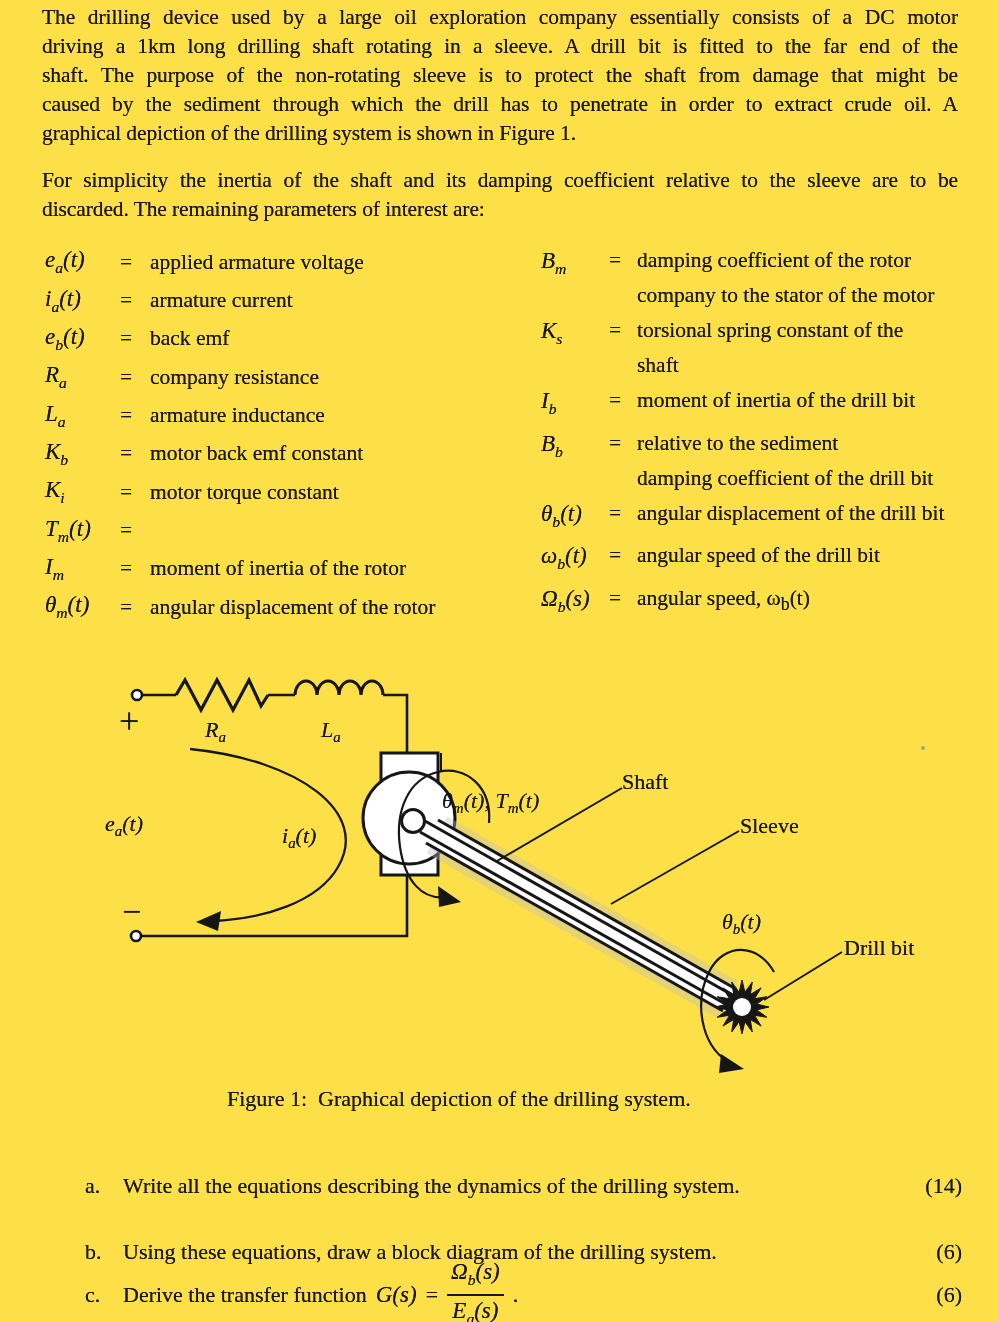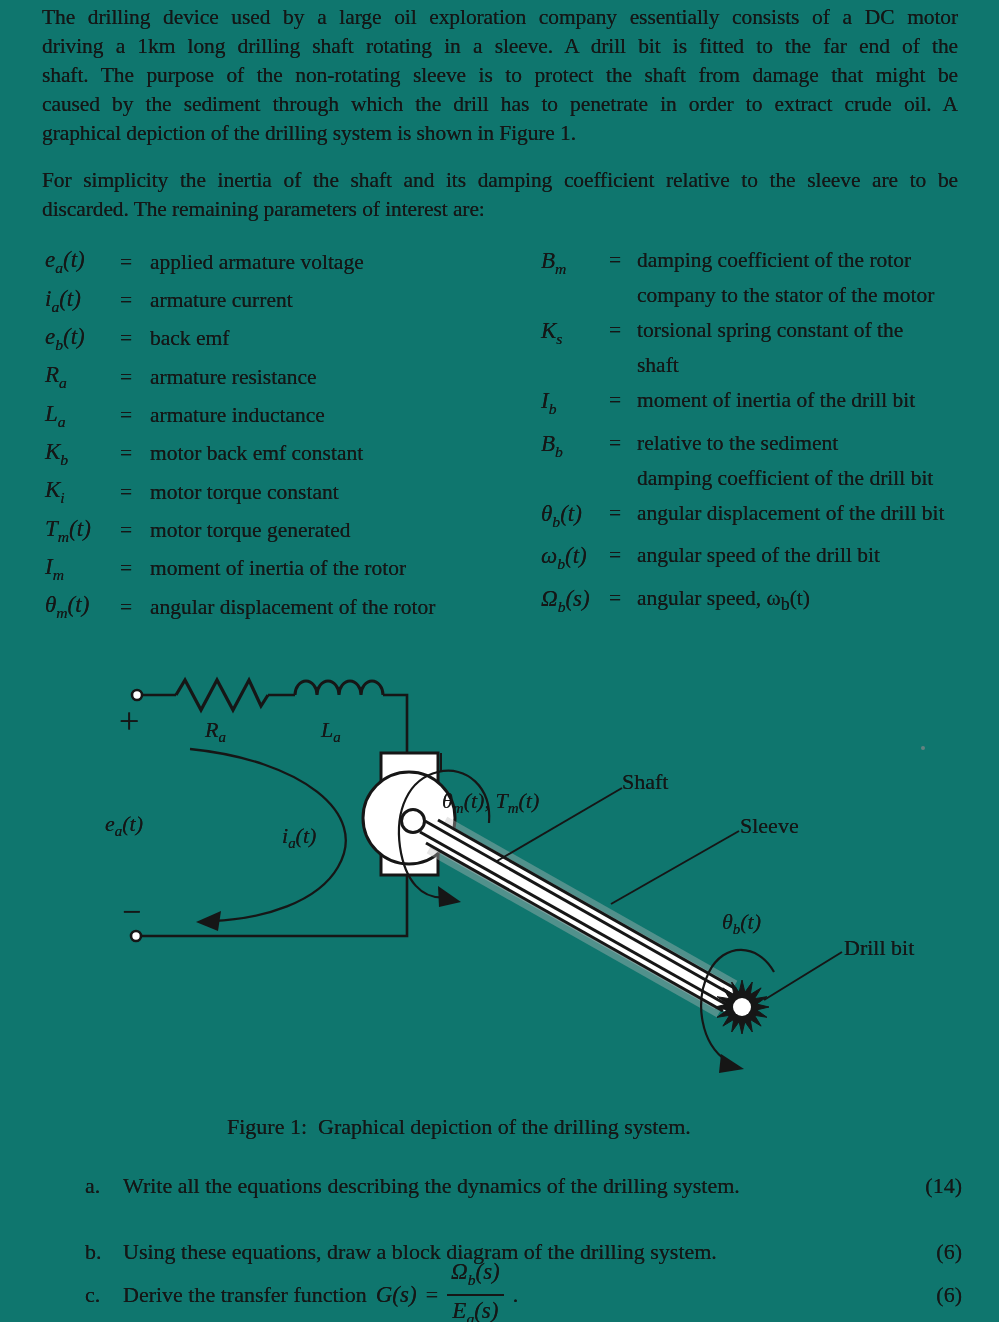--- a/index.html
+++ b/index.html
@@ -1,18 +1,18 @@
 <!DOCTYPE html>
 <html><head>
 <meta charset="utf-8">
 <style>
   html,body{margin:0;padding:0;background:#e8e8e8;}
   .sheet{
     position:relative; width:999px; height:1322px; margin:0 auto;
-    background:#0f766e; color:#161616; overflow:hidden;
+    background:#fde047; color:#161616; overflow:hidden;
     font-family:"Liberation Serif","DejaVu Serif",serif;
     text-shadow:0 0 0.5px rgba(10,10,10,0.75);
   }
   
   .para{position:absolute; left:42px; width:916px; font-size:21.5px;}
   .para .line{height:29px; line-height:29px; text-align:justify; text-align-last:justify; white-space:nowrap; letter-spacing:-0.1px;}
   .para .line:last-child{text-align-last:left;}
   #paragraph-1{top:3px;}
   #paragraph-2{top:166px;}
   
@@ -38,21 +38,21 @@
   #lbl-ra{left:205px; top:62px;}
   #lbl-la{left:321px; top:62px;}
   #lbl-rotm{left:442px; top:91px;margin-top:42px;}
   #lbl-ea{left:105px; top:156px;}
   #lbl-ia{left:282px; top:168px;}
   #lbl-shaft{left:622px; top:114px;}
   #lbl-sleeve{left:740px; top:158px;}
   #lbl-thb{left:722px; top:254px;}
   #lbl-drill{left:844px; top:280px;}
   
-  .caption{position:absolute; left:227px; top:1114px; font-size:22px; white-space:pre;}
+  .caption{position:absolute; left:227px; top:1086px; font-size:22px; white-space:pre;}
   
   #questions-ab{position:absolute; left:85px; right:37px; top:1171px; font-size:22px;}
   .q-row{display:grid; grid-template-columns:38px 1fr 64px; line-height:29px; align-items:center;}
   #questions-ab .q-row + .q-row{margin-top:37px;}
   .q-marks{text-align:right;}
   .qc{position:absolute; left:85px; right:37px; top:1258px; font-size:22px;}
   .qc-text{display:inline-flex; align-items:center; gap:9px; flex-wrap:nowrap;}
   .frac{display:inline-flex; flex-direction:column; text-align:center; vertical-align:middle; line-height:27px;}
   .frac .num{border-bottom:2px solid #161616; padding:0 4px 1px;}
   .frac .den{padding-top:1px;}
@@ -94,21 +94,21 @@
     <span class="p-sym sym">e<sub>b</sub>(t)</span>
     <span class="p-eq">=</span>
     <span class="p-desc">
           <div class="p-desc-line">back emf</div>
         </span>
   </div>
       <div class="param-row">
     <span class="p-sym sym">R<sub>a</sub></span>
     <span class="p-eq">=</span>
     <span class="p-desc">
-          <div class="p-desc-line">armature resistance</div>
+          <div class="p-desc-line">company resistance</div>
         </span>
   </div>
       <div class="param-row">
     <span class="p-sym sym">L<sub>a</sub></span>
     <span class="p-eq">=</span>
     <span class="p-desc">
           <div class="p-desc-line">armature inductance</div>
         </span>
   </div>
       <div class="param-row">
@@ -121,23 +121,20 @@
       <div class="param-row">
     <span class="p-sym sym">K<sub>i</sub></span>
     <span class="p-eq">=</span>
     <span class="p-desc">
           <div class="p-desc-line">motor torque constant</div>
         </span>
   </div>
       <div class="param-row">
     <span class="p-sym sym">T<sub>m</sub>(t)</span>
     <span class="p-eq">=</span>
-    <span class="p-desc">
-          <div class="p-desc-line">motor torque generated</div>
-        </span>
   </div>
       <div class="param-row">
     <span class="p-sym sym">I<sub>m</sub></span>
     <span class="p-eq">=</span>
     <span class="p-desc">
           <div class="p-desc-line">moment of inertia of the rotor</div>
         </span>
   </div>
       <div class="param-row">
     <span class="p-sym sym">θ<sub>m</sub>(t)</span>

